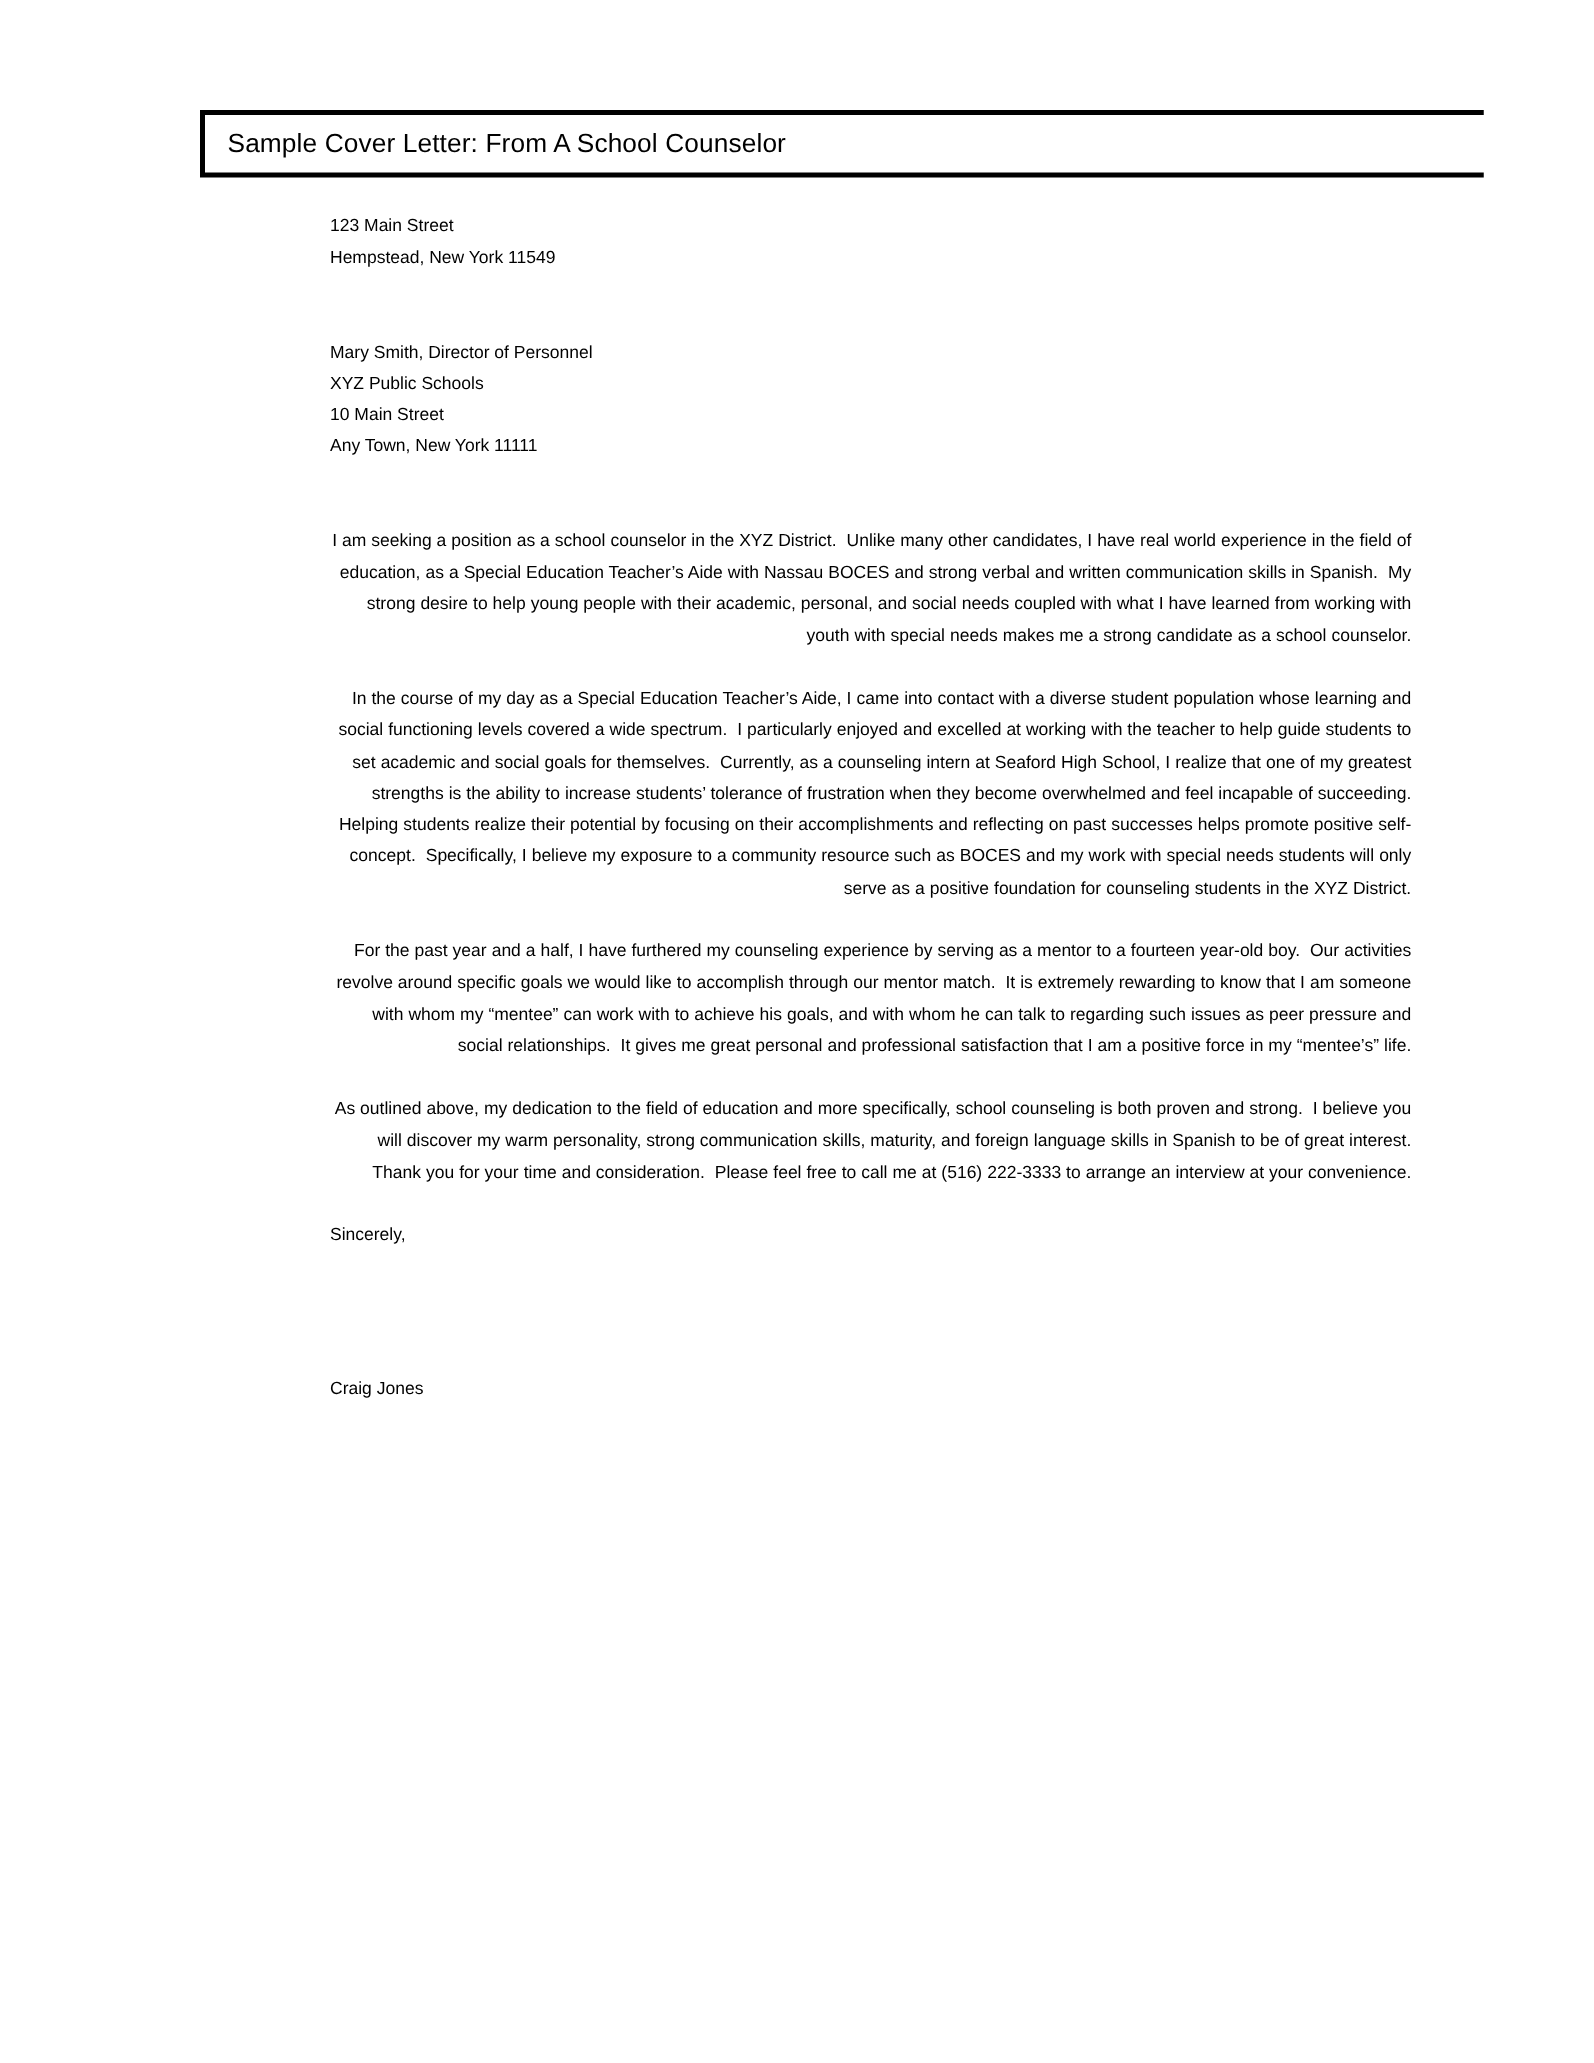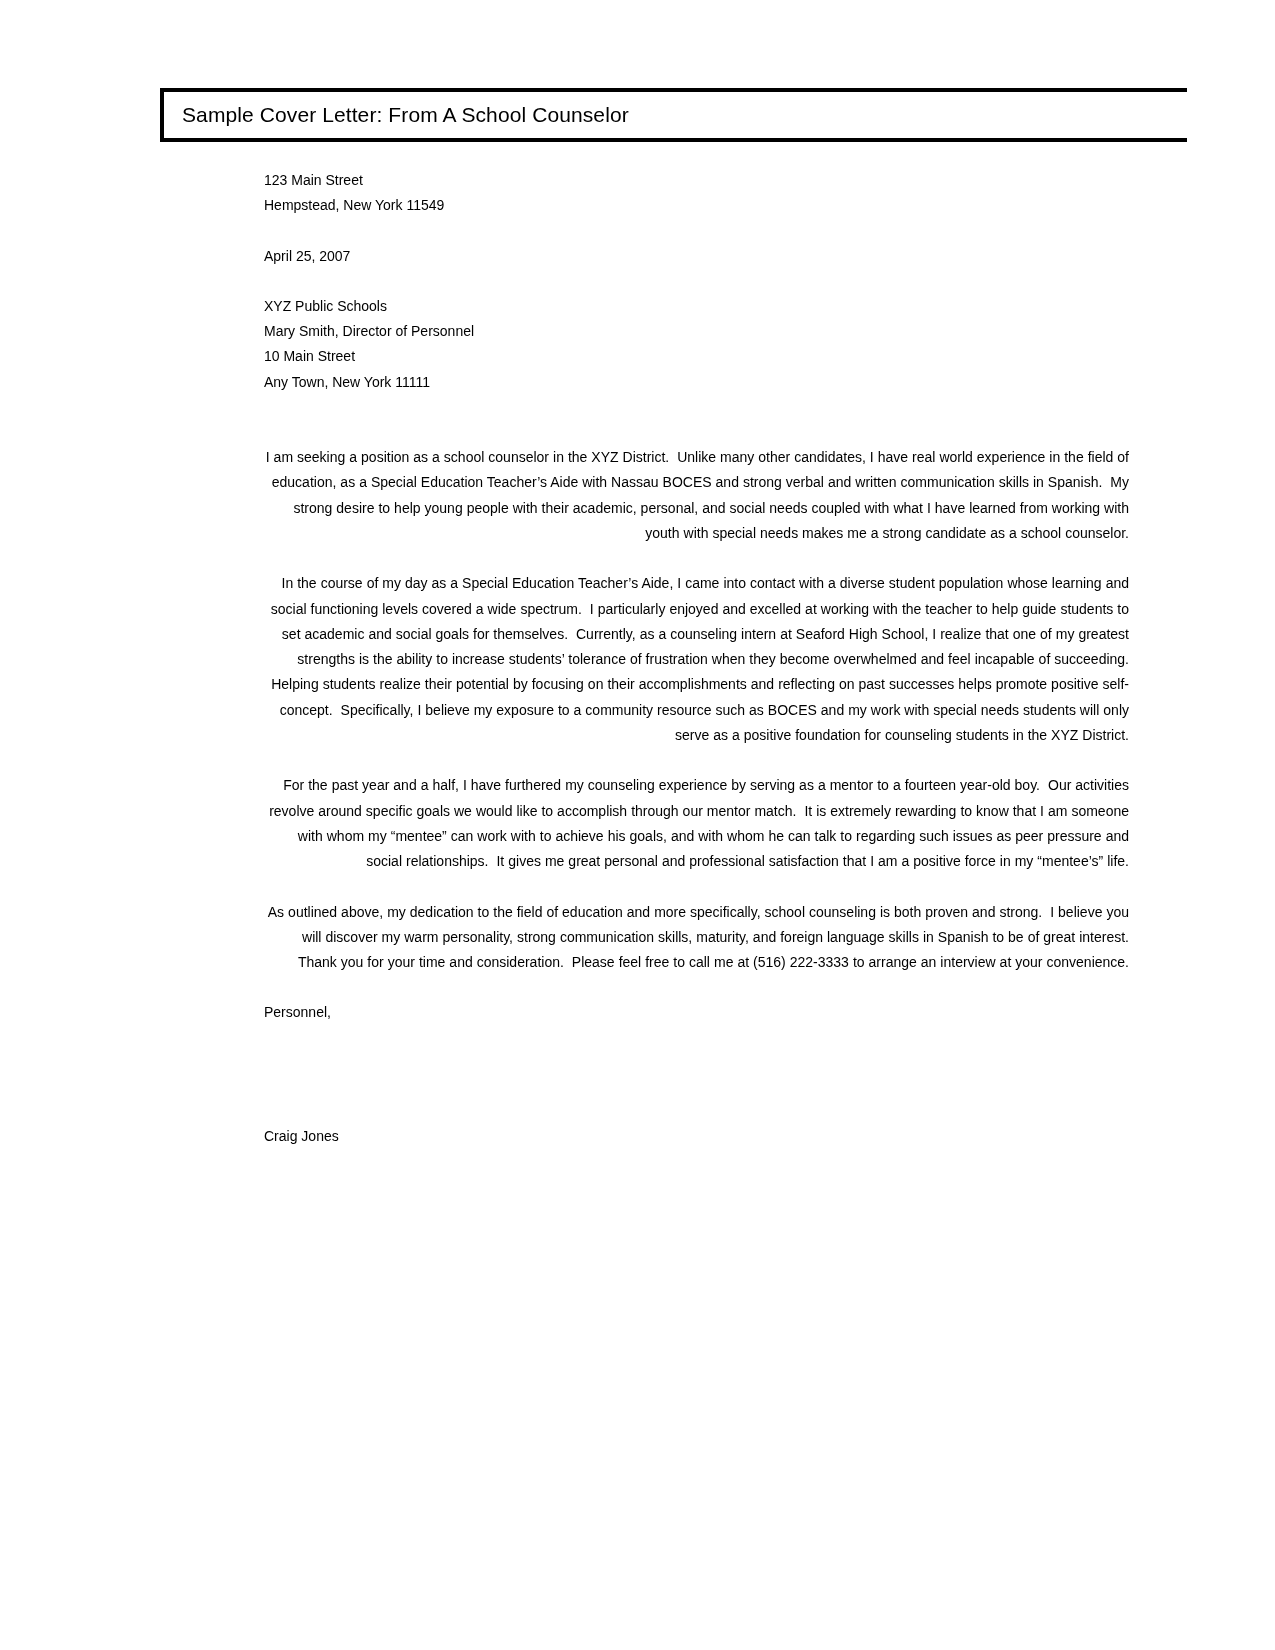--- a/index.html
+++ b/index.html
@@ -81,29 +81,26 @@
 
   <div class="letter">
 
     <div class="block">
       <div class="line">123 Main Street</div>
       <div class="line">Hempstead, New York 11549</div>
     </div>
 
     <div class="gap-sm"></div>
 
-    <div class="block">
-      <div class="line">April 25, 2007</div>
-    </div>
 
     <div class="gap-sm"></div>
 
     <div class="block">
+      <div class="line">Mary Smith, Director of Personnel</div>
       <div class="line">XYZ Public Schools</div>
-      <div class="line">Mary Smith, Director of Personnel</div>
       <div class="line">10 Main Street</div>
       <div class="line">Any Town, New York 11111</div>
     </div>
 
     <div class="gap-sm"></div>
 
 
     <div class="gap-md"></div>
 
     <p class="para">I am seeking a position as a school counselor in the XYZ District.  Unlike many other candidates, I have real world experience in the field of education, as a Special Education Teacher’s Aide with Nassau BOCES and strong verbal and written communication skills in Spanish.  My strong desire to help young people with their academic, personal, and social needs coupled with what I have learned from working with youth with special needs makes me a strong candidate as a school counselor.</p>
@@ -116,21 +113,21 @@
 
     <p class="para">For the past year and a half, I have furthered my counseling experience by serving as a mentor to a fourteen year-old boy.  Our activities revolve around specific goals we would like to accomplish through our mentor match.  It is extremely rewarding to know that I am someone with whom my “mentee” can work with to achieve his goals, and with whom he can talk to regarding such issues as peer pressure and social relationships.  It gives me great personal and professional satisfaction that I am a positive force in my “mentee’s” life.</p>
 
     <div class="gap-md"></div>
 
     <p class="para">As outlined above, my dedication to the field of education and more specifically, school counseling is both proven and strong.  I believe you will discover my warm personality, strong communication skills, maturity, and foreign language skills in Spanish to be of great interest.  Thank you for your time and consideration.  Please feel free to call me at (516) 222-3333 to arrange an interview at your convenience.</p>
 
     <div class="gap-md"></div>
 
     <div class="block">
-      <div class="line">Personnel,</div>
+      <div class="line">Sincerely,</div>
     </div>
 
     <div class="gap-sig"></div>
 
     <div class="block">
       <div class="line">Craig Jones</div>
     </div>
 
   </div>
 </div>

